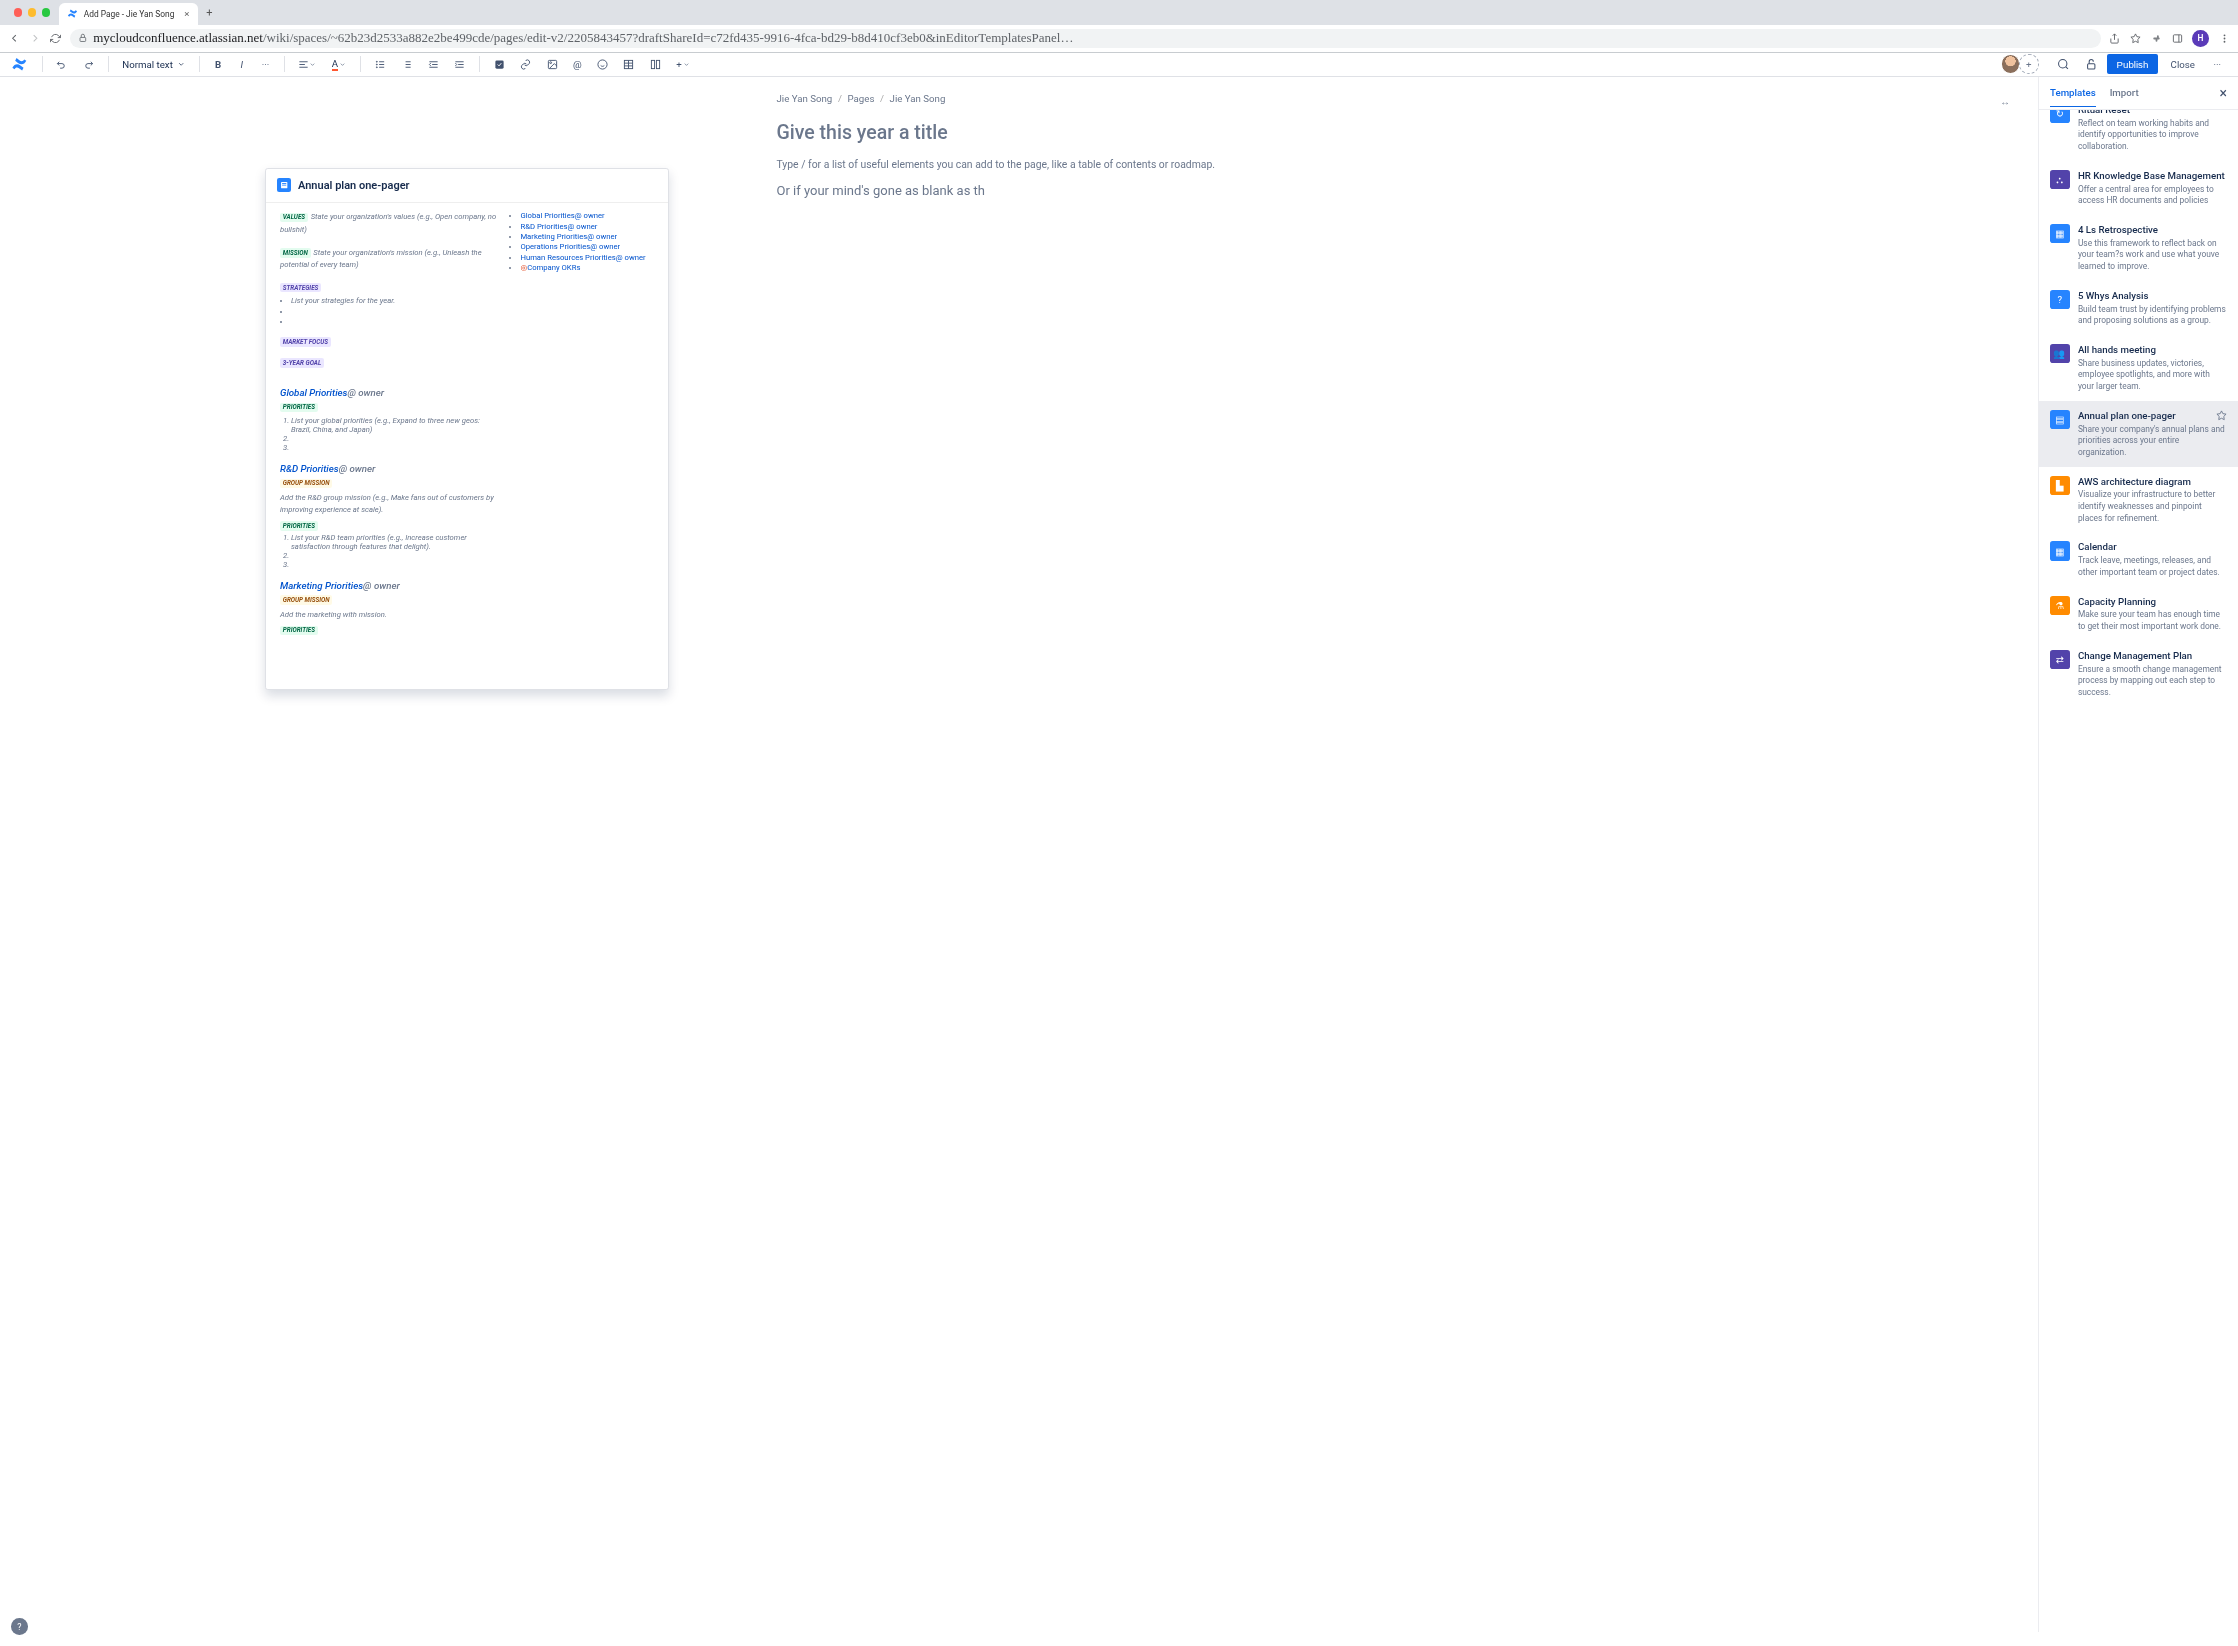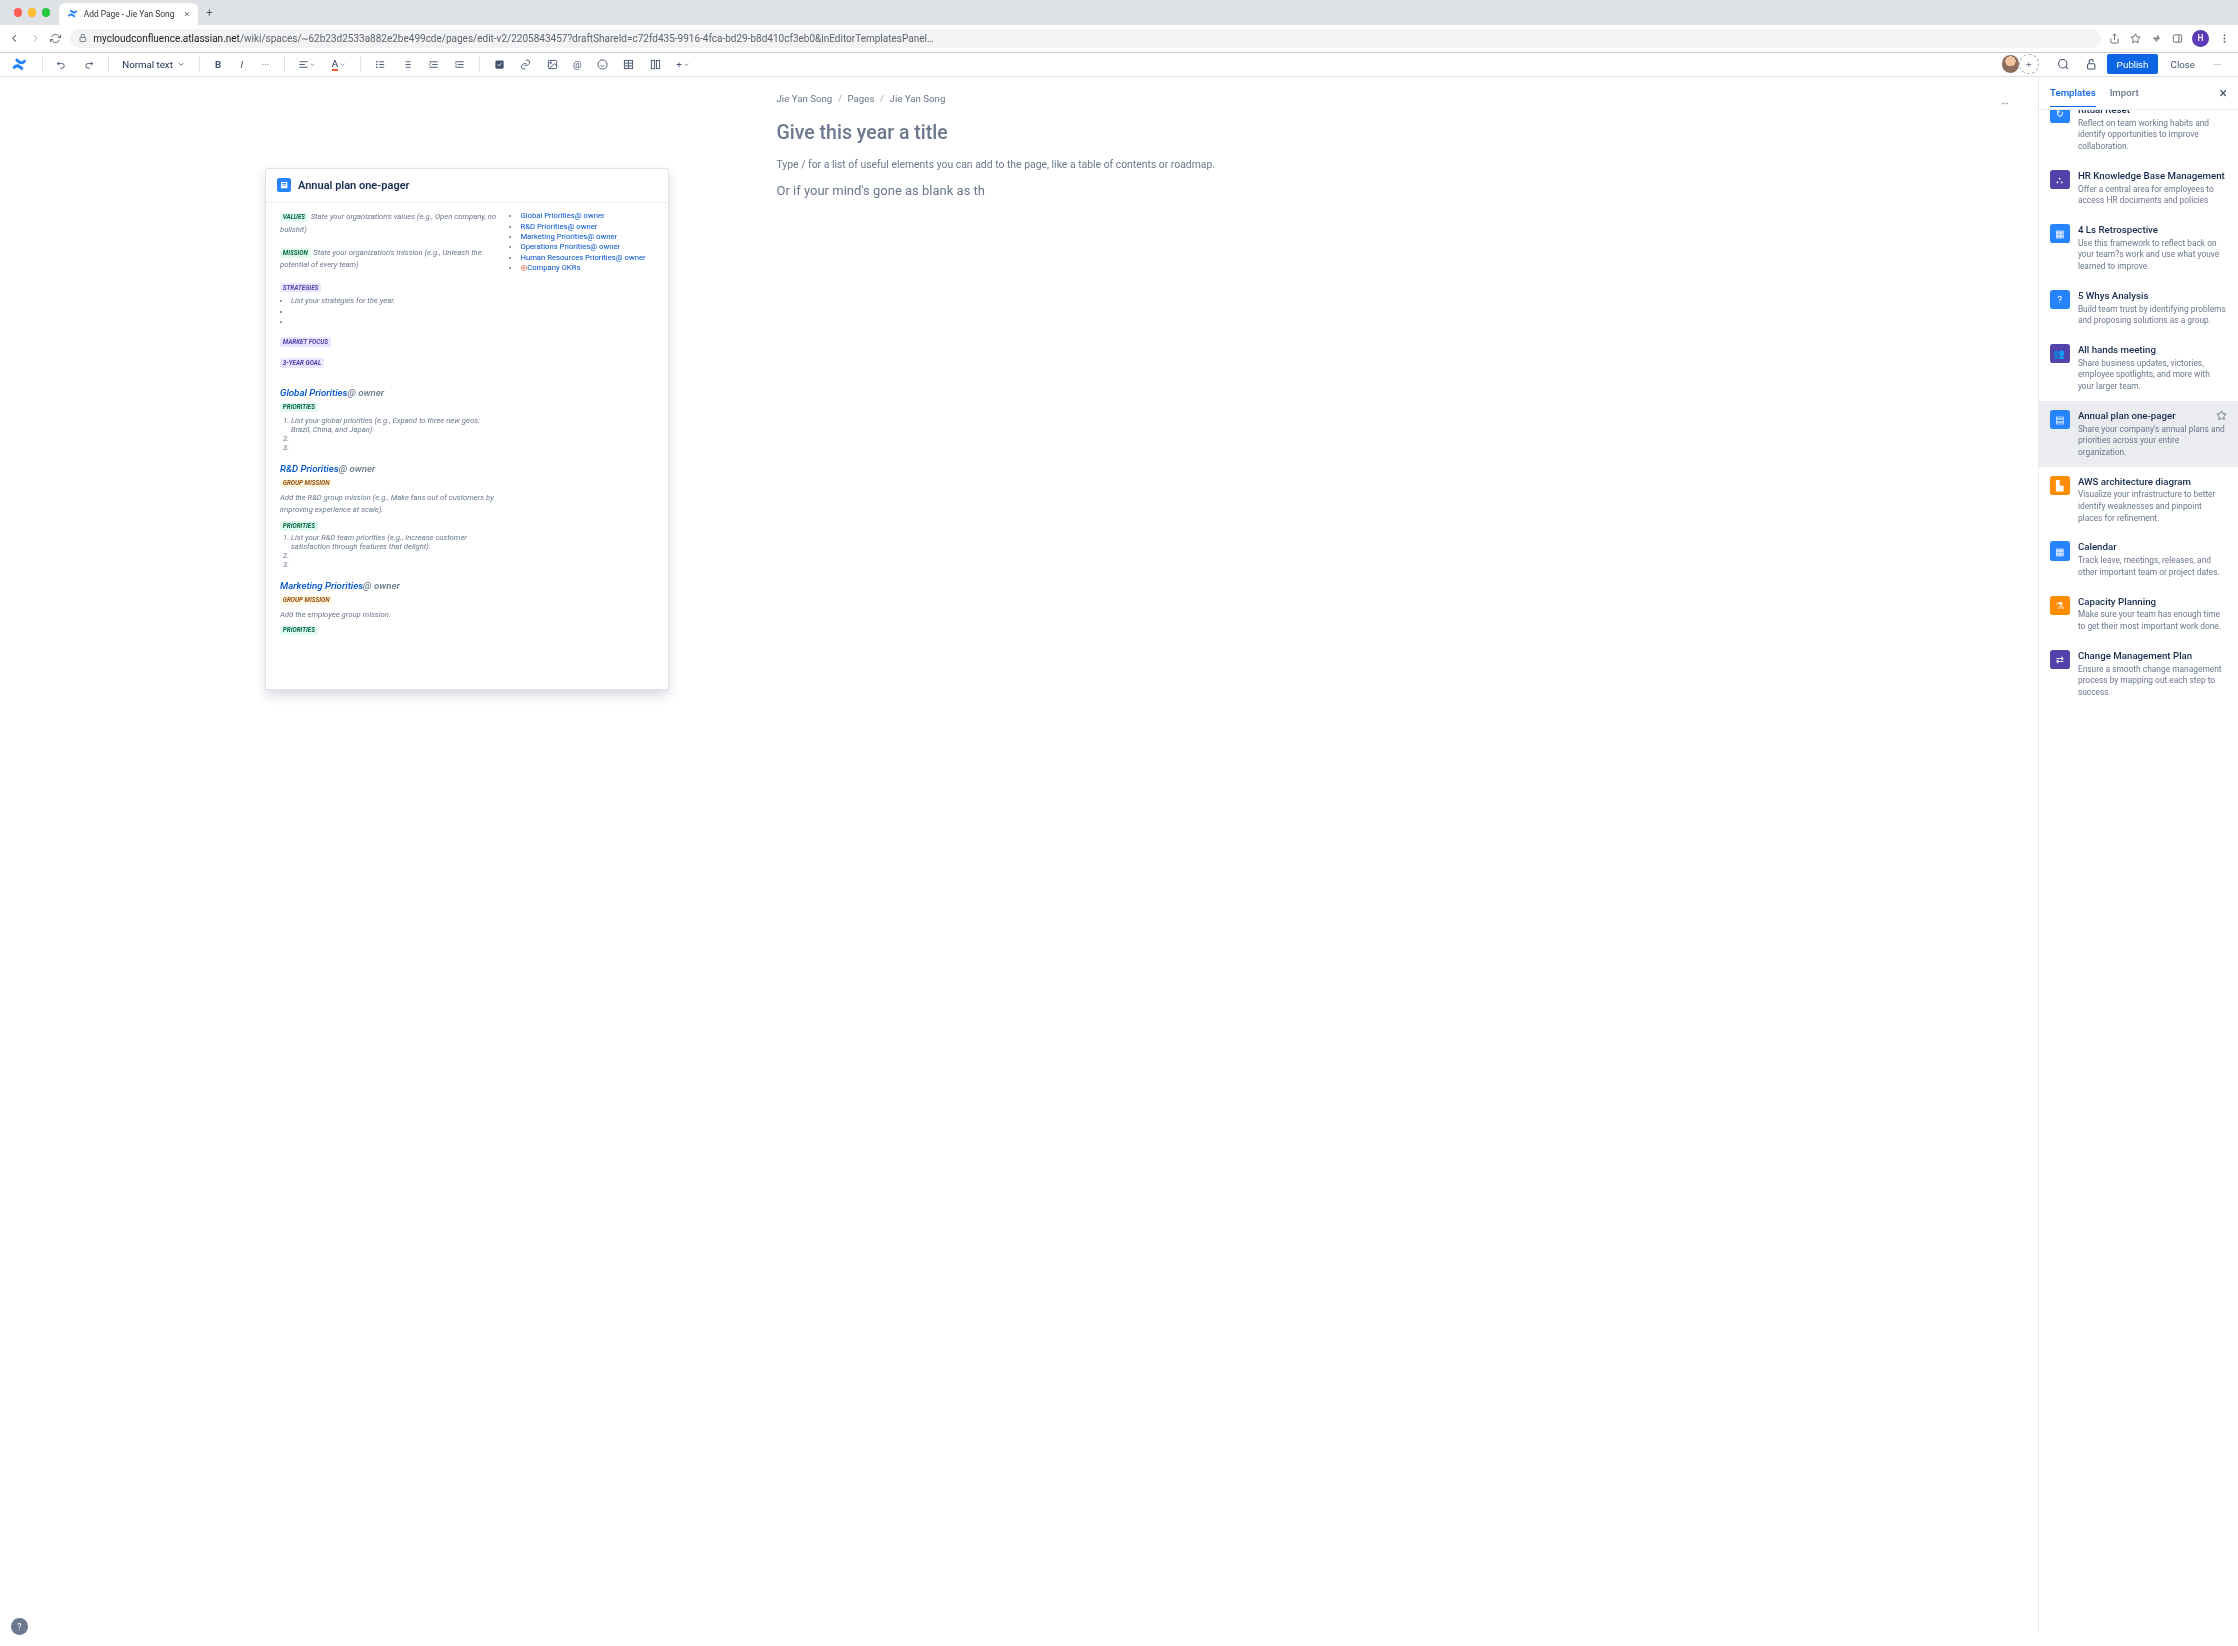--- a/index.html
+++ b/index.html
@@ -11,21 +11,21 @@
 .traffic-lights { display: flex; gap: 5.6px; padding: 0 8.4px; }
 .traffic-light { width: 8.4px; height: 8.4px; border-radius: 50%; }
 .tl-red { background: #ff5f57; } .tl-yellow { background: #febc2e; } .tl-green { background: #28c840; }
 .browser-tab { display: flex; align-items: center; background: #fff; border-radius: 5.6px 5.6px 0 0; padding: 0 8.4px; height: 22px; margin-top: 2.8px; min-width: 139px; gap: 5.6px; }
 .favicon { width: 11px; height: 11px; color: #2684ff; }
 .tab-title { font-size: 8.4px; color: #333; flex: 1; }
 .tab-close { color: #666; font-size: 9.7px; cursor: pointer; }
 .new-tab { color: #555; margin-left: 8.4px; font-size: 11px; cursor: pointer; }
 .address-bar { display: flex; align-items: center; background: #fff; height: 26.5px; padding: 0 8.4px; gap: 8.4px; }
 .nav-btn { color: #5f6368; cursor: pointer; display: flex; align-items: center; }
-.url-field { flex: 1; display: flex; align-items: center; background: #f1f3f4; border-radius: 14px; padding: 0 8.4px; height: 19.5px; gap: 5.6px; font-size: 10px; color: #202124; }
+.url-field { flex: 1; display: flex; align-items: center; background: #f1f3f4; border-radius: 14px; padding: 0 8.4px; height: 19.5px; gap: 5.6px; font-size: 13px; color: #202124; font-family: Liberation Serif, serif; }
 .url-host { color: #202124; }
 .url-path { color: #5f6368; }
 .ext-icons { display: flex; gap: 9.7px; align-items: center; color: #5f6368; }
 .profile-badge { width: 16.7px; height: 16.7px; border-radius: 50%; background: #5a3ab8; color: #fff; display: flex; align-items: center; justify-content: center; font-size: 8.4px; font-weight: 600; }
 
 
 .conf-toolbar { display: flex; align-items: center; height: 24px; padding: 0 11px; border-bottom: 0.7px solid #dfe1e6; gap: 4.2px; }
 .logo { color: #2684ff; margin-right: 5.6px; }
 .divider { width: 0.7px; height: 16.7px; background: #dfe1e6; margin: 0 4.2px; }
 .tb-btn { padding: 4.2px 5.6px; border-radius: 2.1px; color: #42526e; cursor: pointer; display: flex; align-items: center; justify-content: center; min-width: 19.5px; }
@@ -356,21 +356,21 @@
             <ol class="pv-ol" style="margin-top:2px">
                 <li>List your R&amp;D team priorities (e.g., Increase customer satisfaction through features that delight).</li>
                 <li>&nbsp;</li>
                 <li>&nbsp;</li>
               </ol>
           </div>
 
           <div class="pv-section">
             <div class="pv-h"><span class="pv-link">Marketing Priorities</span><span class="pv-owner">@ owner</span></div>
             <div><span class="badge badge-yellow">GROUP MISSION</span></div>
-            <div class="pv-text" style="margin:4.2px 0">Add the employee group mission.</div>
+            <div class="pv-text" style="margin:4.2px 0">Add the marketing with mission.</div>
             <div><span class="badge badge-green">PRIORITIES</span></div>
           </div>
         </div>
         <div class="pv-right">
           <ul class="pv-ul">
             <li><span class="pv-link">Global Priorities</span><span class="pv-link">@ owner</span></li>
             <li><span class="pv-link">R&amp;D Priorities</span><span class="pv-link">@ owner</span></li>
             <li><span class="pv-link">Marketing Priorities</span><span class="pv-link">@ owner</span></li>
             <li><span class="pv-link">Operations Priorities</span><span class="pv-link">@ owner</span></li>
             <li><span class="pv-link">Human Resources Priorities</span><span class="pv-link">@ owner</span></li>

